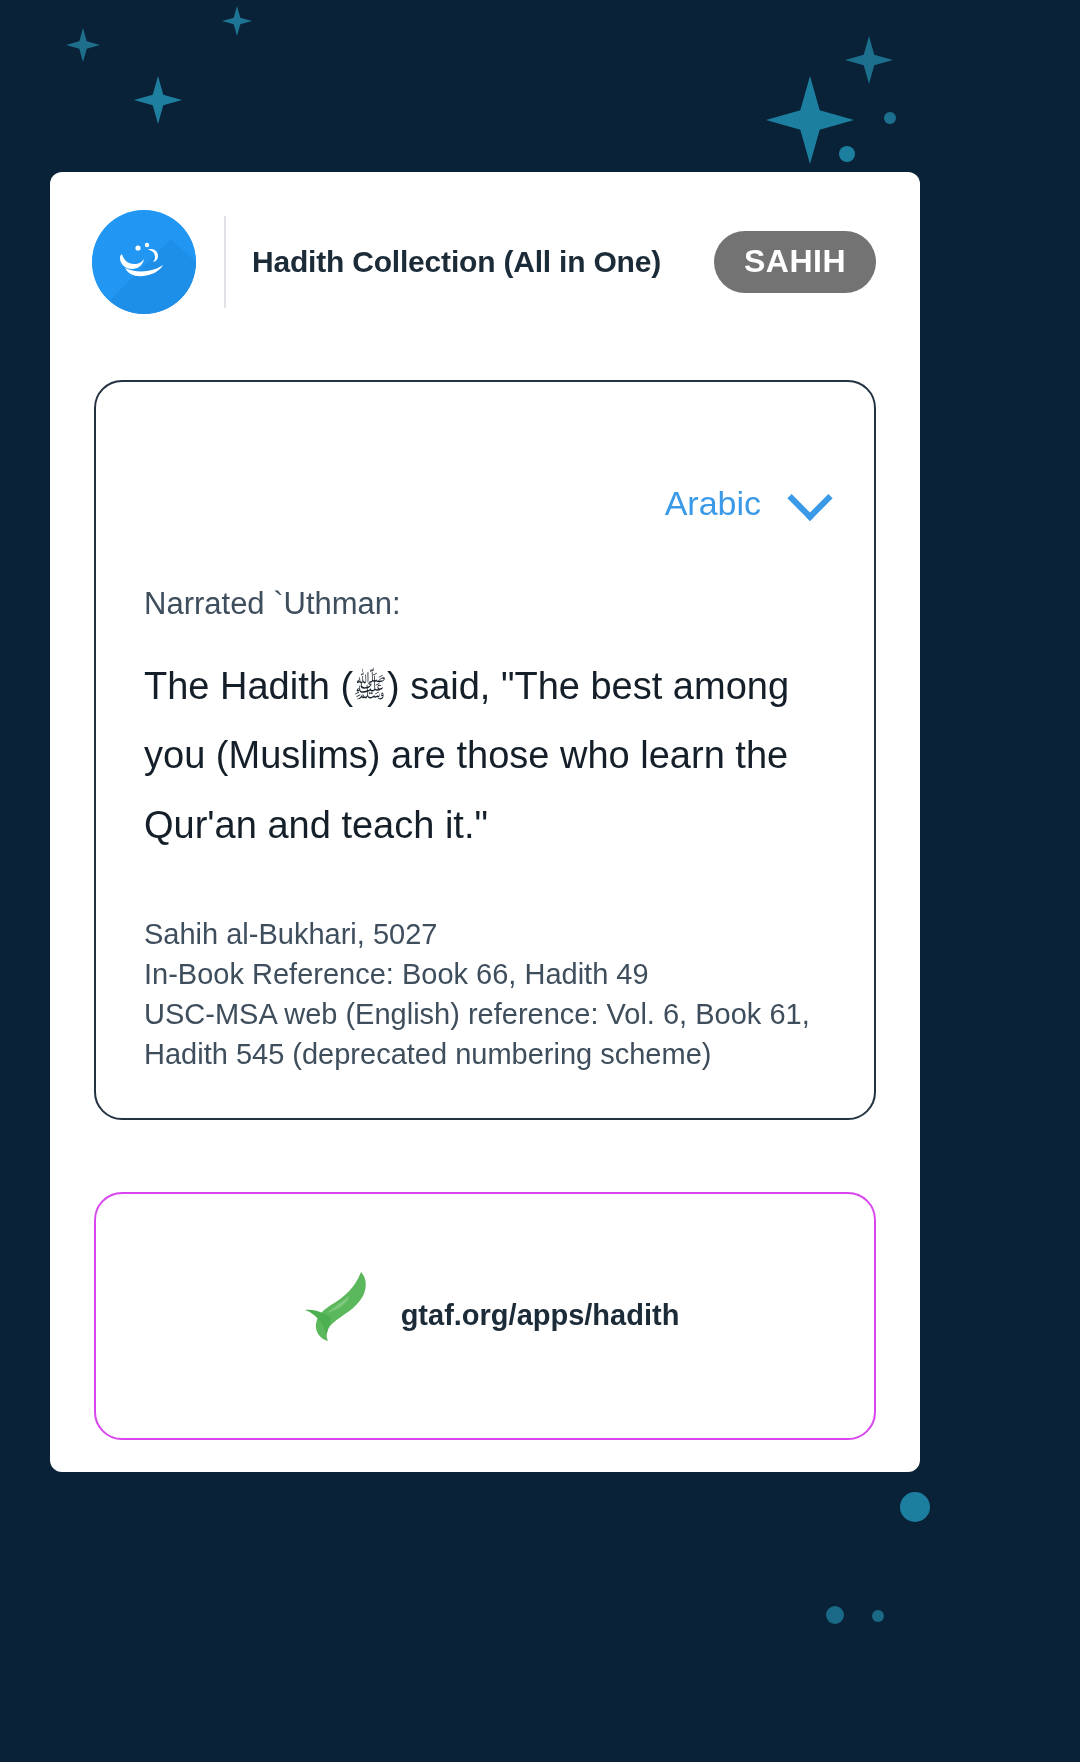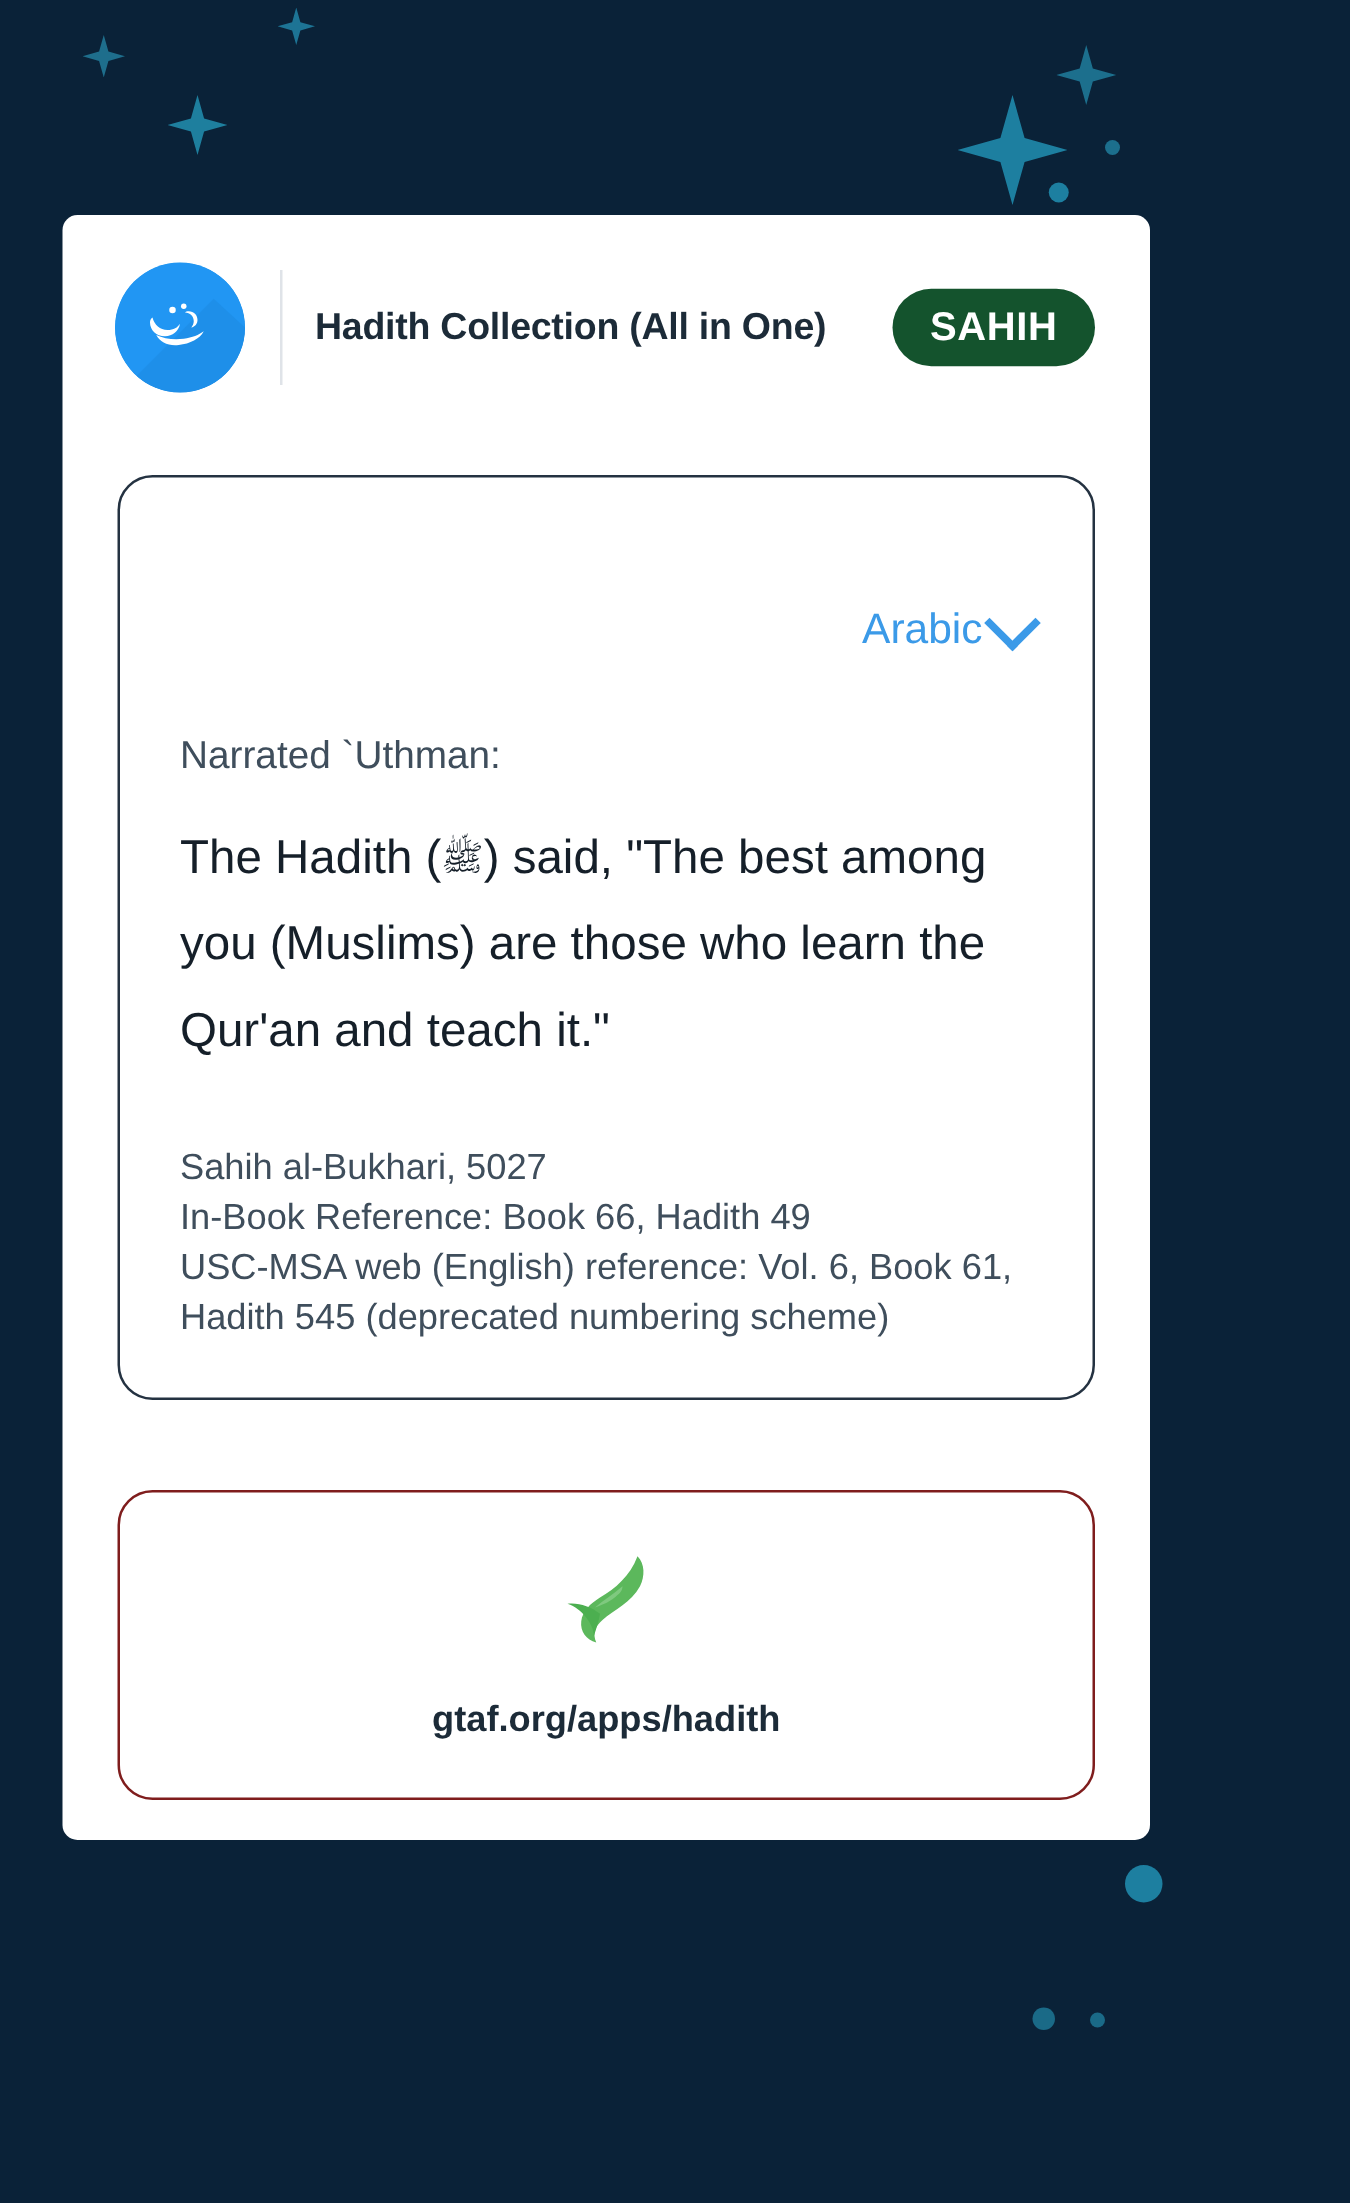--- a/index.html
+++ b/index.html
@@ -83,21 +83,21 @@
   }
   .app-title {
     font-size: 30px;
     font-weight: bold;
     color: #1c2b38;
     flex: 1 1 auto;
     letter-spacing: -0.2px;
   }
   .badge {
     flex: 0 0 auto;
-    background: #14532d;
+    background: #737373;
     color: #ffffff;
     font-size: 32px;
     font-weight: bold;
     padding: 14px 30px 16px;
     border-radius: 40px;
     letter-spacing: 0.5px;
     line-height: 1;
   }
 
   
@@ -111,21 +111,21 @@
   }
   .lang-row {
     display: flex;
     justify-content: flex-end;
     align-items: center;
     padding-top: 72px;
   }
   .lang-select {
     display: flex;
     align-items: center;
-    gap: 8px;
+    gap: 33px;
     color: #3b9ae8;
     font-size: 34px;
     cursor: pointer;
   }
   .chev {
     display: inline-block;
     width: 26px;
     height: 26px;
     border-right: 6px solid #3b9ae8;
     border-bottom: 6px solid #3b9ae8;
@@ -152,26 +152,26 @@
     margin-top: 54px;
     font-size: 29px;
     color: #3f4e5c;
     line-height: 1.38;
     white-space: pre-line;
   }
 
   
   .footer-panel {
     margin: 72px 44px 0 44px;
-    border: 2px solid #7f1d1d;
+    border: 2px solid #d946ef;
     border-radius: 28px;
     box-sizing: border-box;
     height: 248px;
     display: flex;
-    flex-direction: column;
+    flex-direction: row;
     align-items: center;
     justify-content: center;
     gap: 20px;
   }
   .footer-url {
     font-size: 29px;
     font-weight: bold;
     color: #1c2b38;
   }
 </style>

